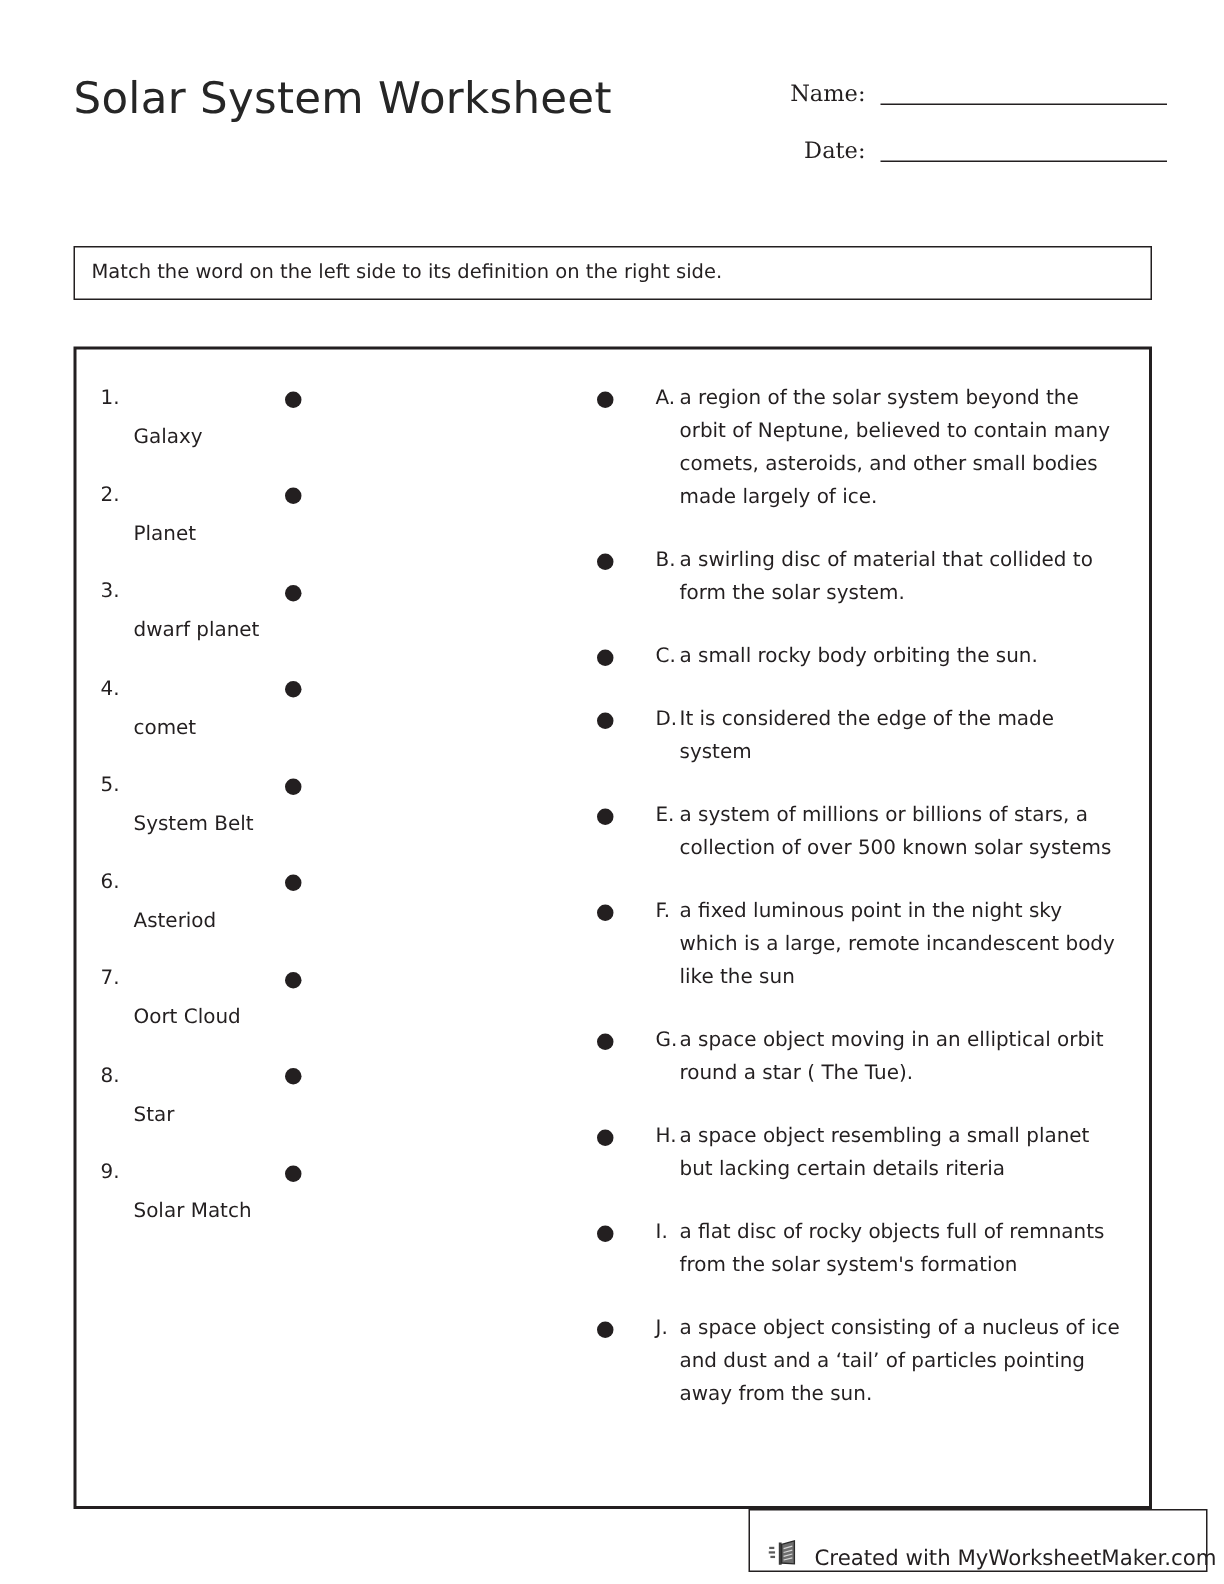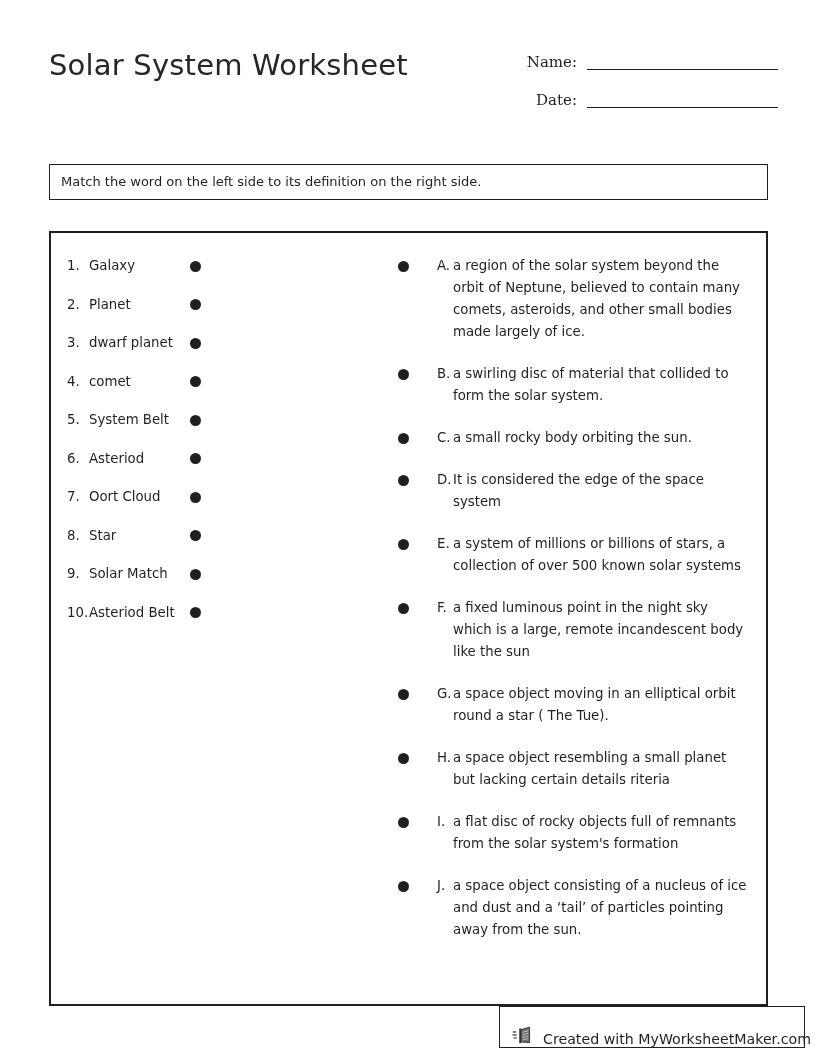--- a/index.html
+++ b/index.html
@@ -109,20 +109,21 @@
     color: #231f20;
     display: flex;
   }
   .term-num {
     width: 22px;
     flex: none;
     text-align: left;
   }
   .term-label {
     flex: 1;
+    margin-top: 26px;
   }
   .dot {
     width: 11px;
     height: 11px;
     border-radius: 50%;
     background: #231f20;
     flex: none;
     margin-top: 5.5px;
   }
   .term-dot { margin-left: 13px; }
@@ -261,27 +262,20 @@
         </div>
         <span class="dot term-dot"></span>
       </div>
       <div class="term-item">
         <div class="term-text">
           <span class="term-num">9.</span>
           <span class="term-label">Solar Match</span>
         </div>
         <span class="dot term-dot"></span>
       </div>
-      <div class="term-item">
-        <div class="term-text">
-          <span class="term-num">10.</span>
-          <span class="term-label">Asteriod Belt</span>
-        </div>
-        <span class="dot term-dot"></span>
-      </div>
     </div>
 
   <div id="definitions-column">
       <div class="def-item">
         <span class="dot def-dot"></span>
         <div class="def-text">
           <span class="def-letter">A.</span>
           <span class="def-body">a region of the solar system beyond the orbit of Neptune, believed to contain many comets, asteroids, and other small bodies made largely of ice.</span>
         </div>
       </div>
@@ -296,21 +290,21 @@
         <span class="dot def-dot"></span>
         <div class="def-text">
           <span class="def-letter">C.</span>
           <span class="def-body">a small rocky body orbiting the sun.</span>
         </div>
       </div>
       <div class="def-item">
         <span class="dot def-dot"></span>
         <div class="def-text">
           <span class="def-letter">D.</span>
-          <span class="def-body">It is considered the edge of the space system</span>
+          <span class="def-body">It is considered the edge of the made system</span>
         </div>
       </div>
       <div class="def-item">
         <span class="dot def-dot"></span>
         <div class="def-text">
           <span class="def-letter">E.</span>
           <span class="def-body">a system of millions or billions of stars, a collection of over 500 known solar systems</span>
         </div>
       </div>
       <div class="def-item">

